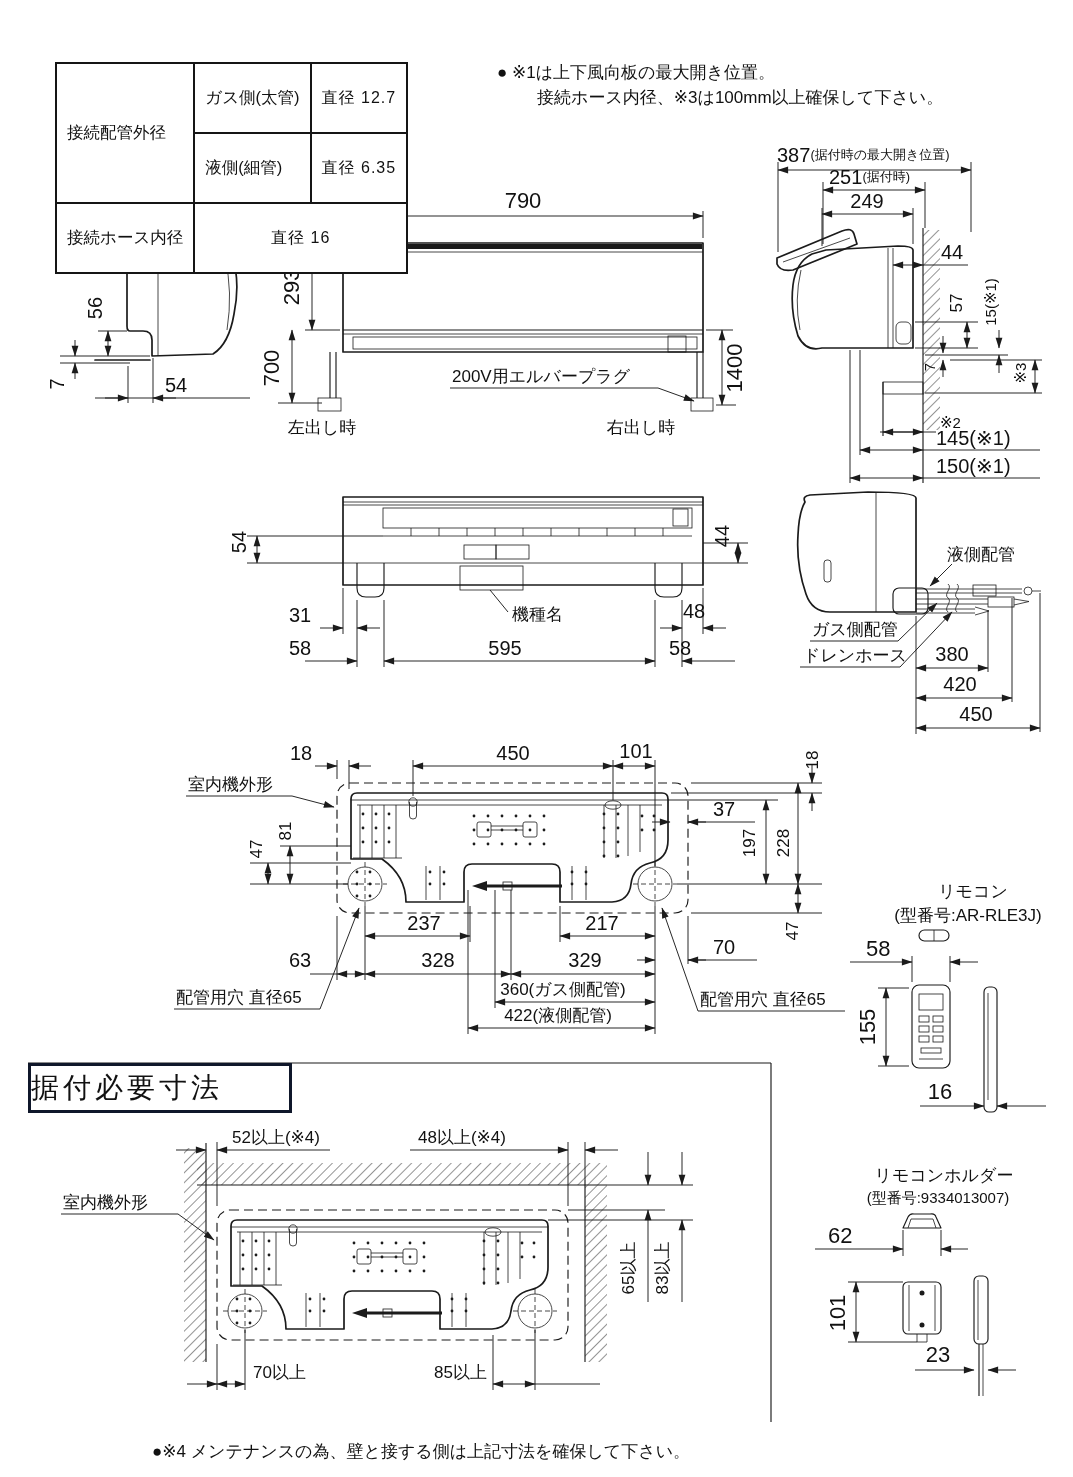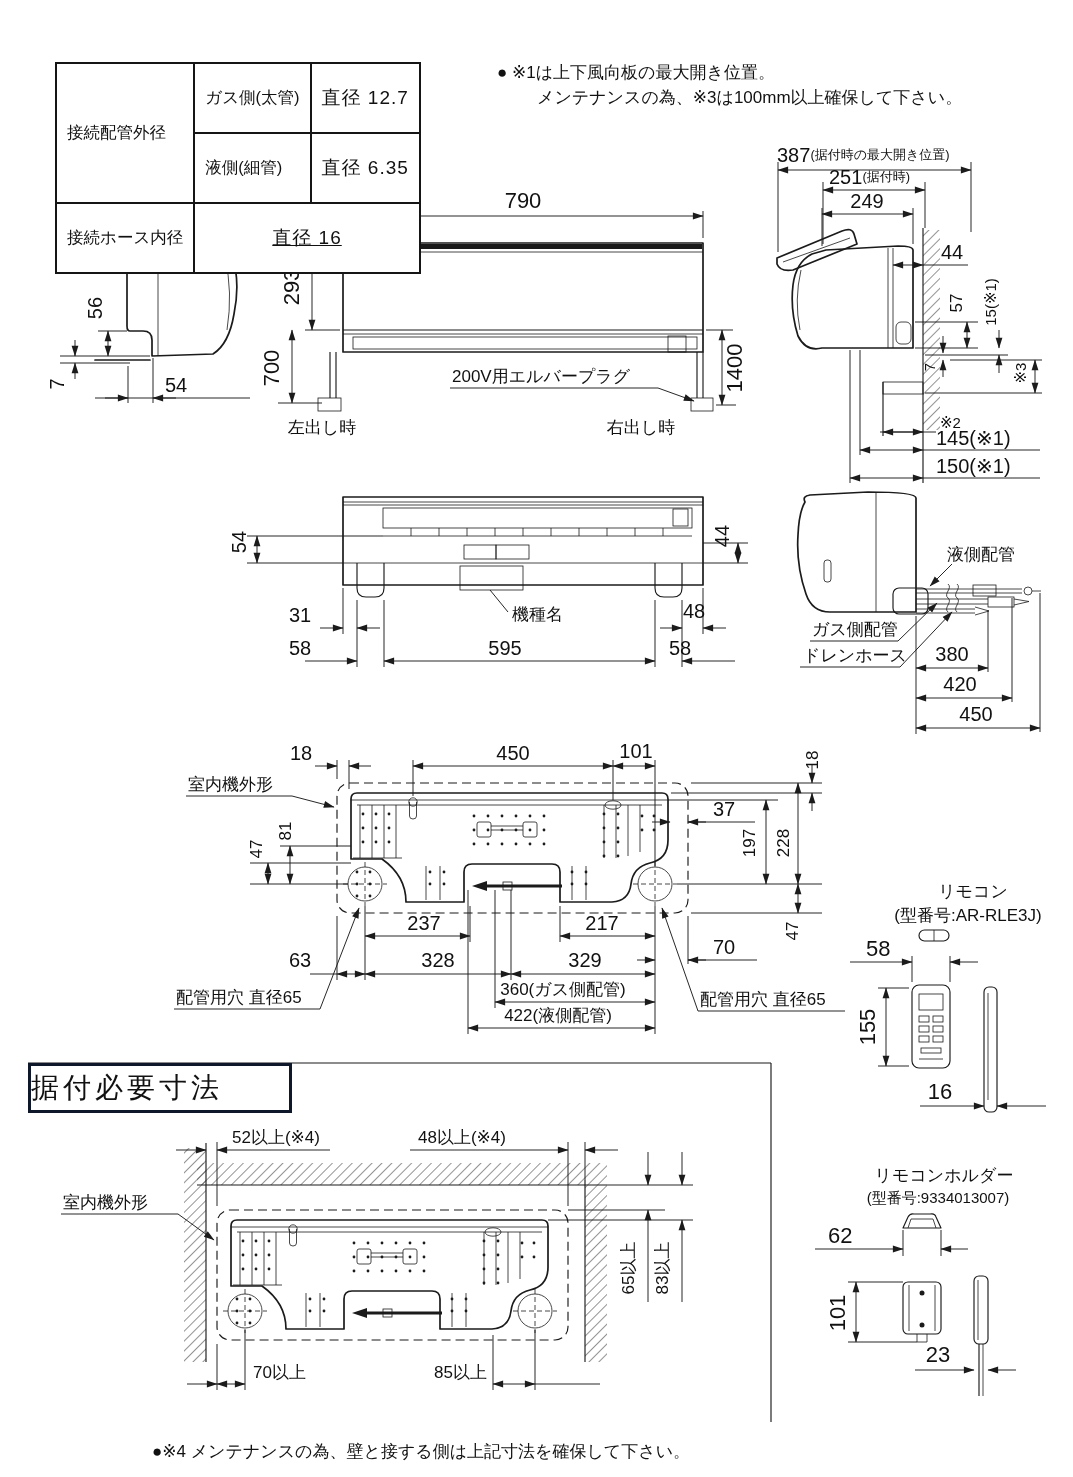--- a/index.html
+++ b/index.html
@@ -17,21 +17,21 @@
   .mid{text-anchor:middle;}
   .end{text-anchor:end;}
   .t13{font-size:13px;}
   .t15{font-size:15px;}
   .t20{font-size:20px;}
   .t22{font-size:22px;}
   .fillink{fill:#1b1b1b;stroke:none;}
   
   .spec-table{position:absolute;left:55px;top:62px;border-collapse:collapse;background:#fff;}
   .spec-table td{border:2px solid #151515;font-size:16.5px;padding:19px 10px;height:30px;white-space:nowrap;}
-  .spec-table td.val{font-size:19px;letter-spacing:1px;}
+  .spec-table td.val{font-size:16px;letter-spacing:1px;}
   .notes{position:absolute;left:497px;top:60px;font-size:17px;line-height:25px;white-space:nowrap;}
   .notes .indent{padding-left:40px;}
   .sec-title{position:absolute;left:28px;top:1063px;width:258px;height:44px;border:3px solid #0f172a;
              background:#fff;font-size:28px;letter-spacing:4px;line-height:44px;padding-left:0;
              box-sizing:content-box;white-space:nowrap;}
   .note4{position:absolute;left:152px;top:1392px;font-size:17px;white-space:nowrap;margin-top:48px;}
 </style>
 </head>
 <body>
 
@@ -607,27 +607,27 @@
     <td rowspan="2">接続配管外径</td>
     <td>ガス側(太管)</td>
     <td class="val">直径 12.7</td>
   </tr>
   <tr>
     <td>液側(細管)</td>
     <td class="val">直径 6.35</td>
   </tr>
   <tr>
     <td>接続ホース内径</td>
-    <td colspan="2" class="val" style="text-align:center;text-decoration:underline;">直径 16</td>
+    <td colspan="2" class="val" style="text-align:center;">直径 16</td>
   </tr>
 </tbody>
     </table>
 
 <div class="notes">
   <div>● ※1は上下風向板の最大開き位置。</div>
-  <div class="indent">メンテナンスの為、※3は100mm以上確保して下さい。</div>
+  <div class="indent">接続ホース内径、※3は100mm以上確保して下さい。</div>
 </div>
 
 <div class="sec-title">据付必要寸法</div>
 
 <div class="note4">●※4 メンテナンスの為、壁と接する側は上記寸法を確保して下さい。</div>
 
 </div>
 
 </body></html>

